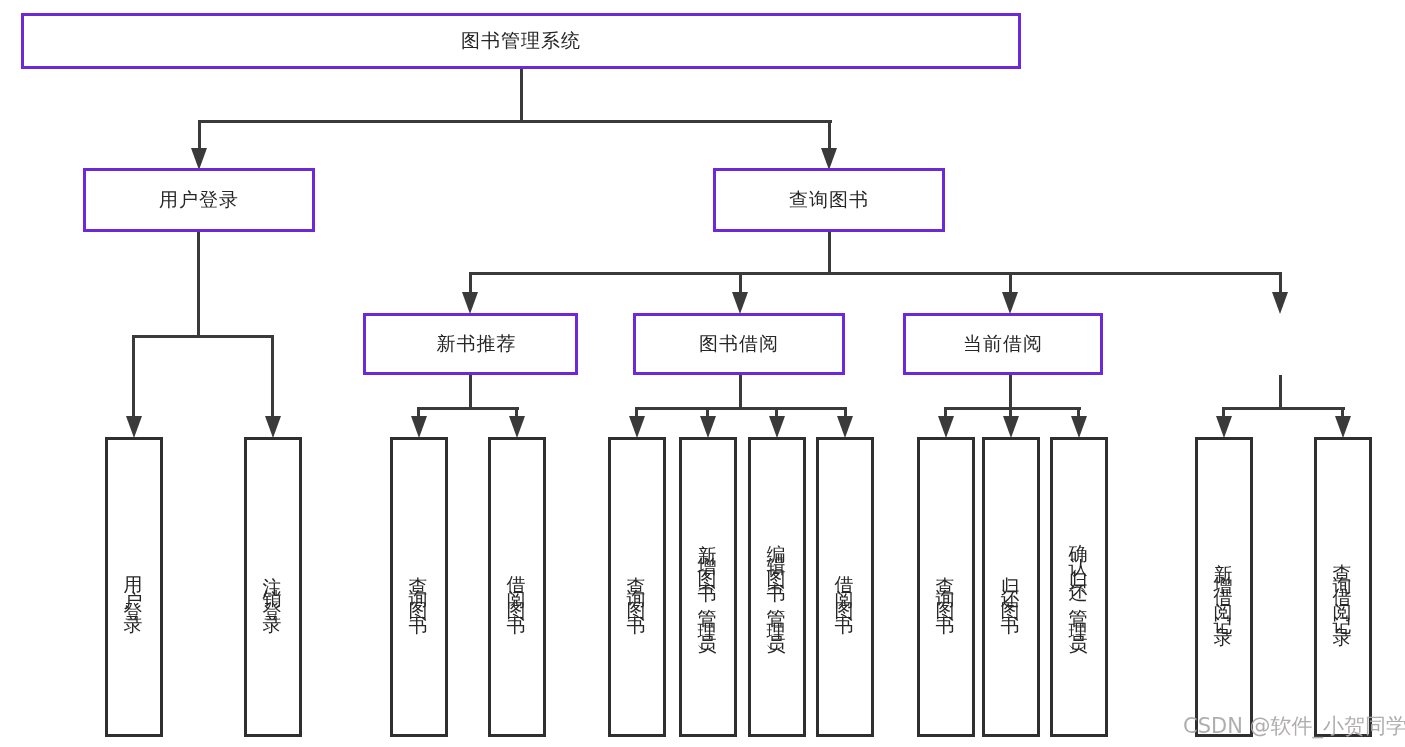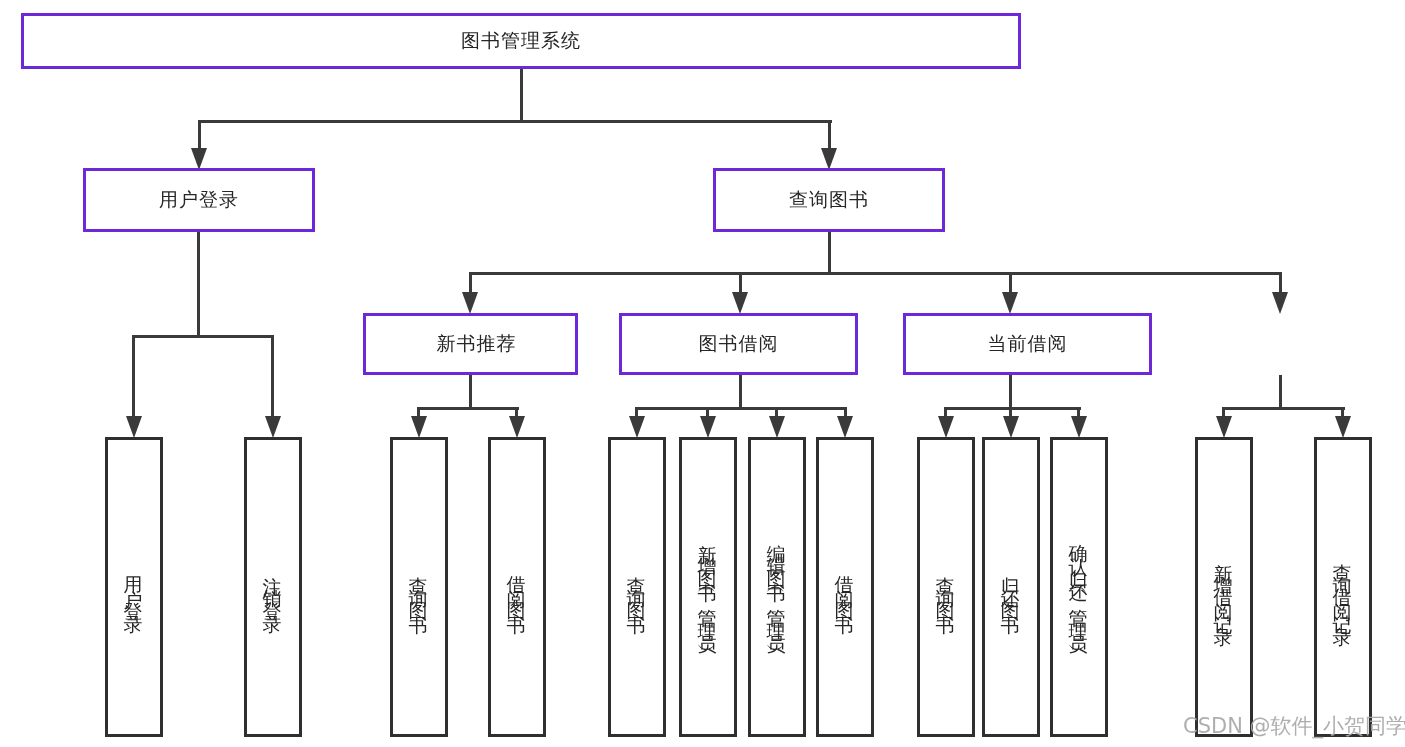--- a/index.html
+++ b/index.html
@@ -107,24 +107,24 @@
   <div class="line" style="left:739px; top:272px; width:3px; height:23px;"></div>
   <div class="head" style="left:732px; top:292px;"></div>
   <div class="line" style="left:1009px; top:272px; width:3px; height:23px;"></div>
   <div class="head" style="left:1002px; top:292px;"></div>
   <div class="line" style="left:1279px; top:272px; width:3px; height:23px;"></div>
   <div class="head" style="left:1272px; top:292px;"></div>
 
   <div class="node" style="left:363px; top:313px; width:215px; height:62px;padding-left:12px;">
     <span>新书推荐</span>
   </div>
-  <div class="node" style="left:619px; top:313px; width:239px; height:62px;">
+  <div class="node" style="left:633px; top:313px; width:212px; height:62px;">
     <span>图书借阅</span>
   </div>
-  <div class="node" style="left:903px; top:313px; width:249px; height:62px;">
+  <div class="node" style="left:903px; top:313px; width:200px; height:62px;">
     <span>当前借阅</span>
   </div>
 
   <div class="line" style="left:469px; top:375px; width:3px; height:32px;"></div>
   <div class="line" style="left:739px; top:375px; width:3px; height:32px;"></div>
   <div class="line" style="left:1009px; top:375px; width:3px; height:32px;"></div>
   <div class="line" style="left:1279px; top:375px; width:3px; height:32px;"></div>
 
   <div class="line" style="left:417px; top:407px; width:102px; height:3px;"></div>
   <div class="line" style="left:635px; top:407px; width:212px; height:3px;"></div>

